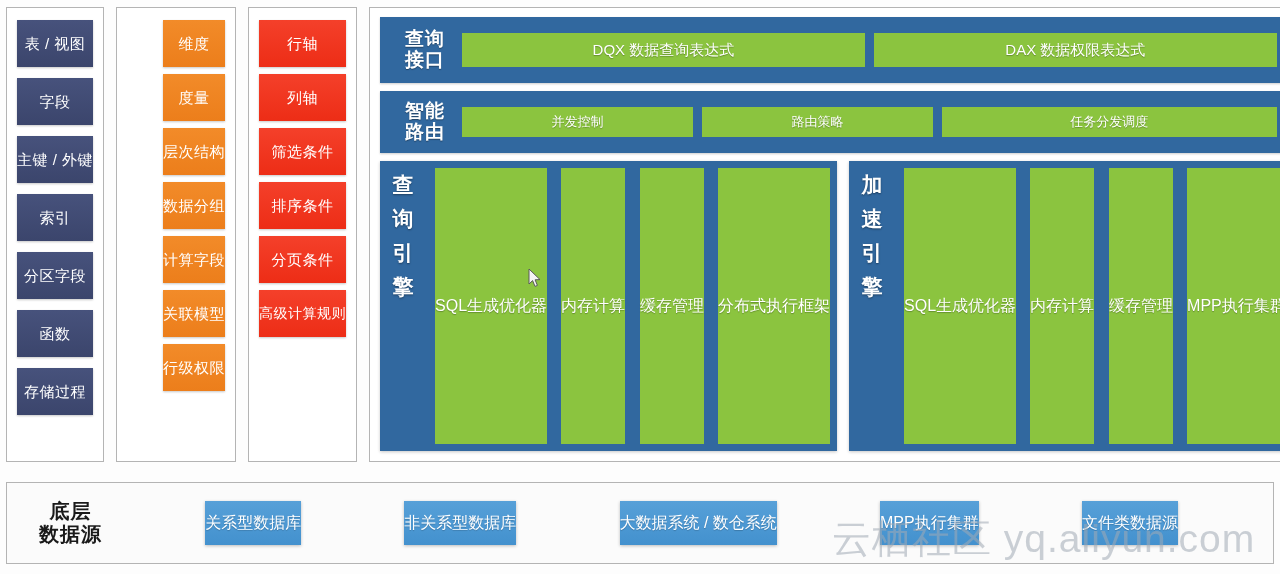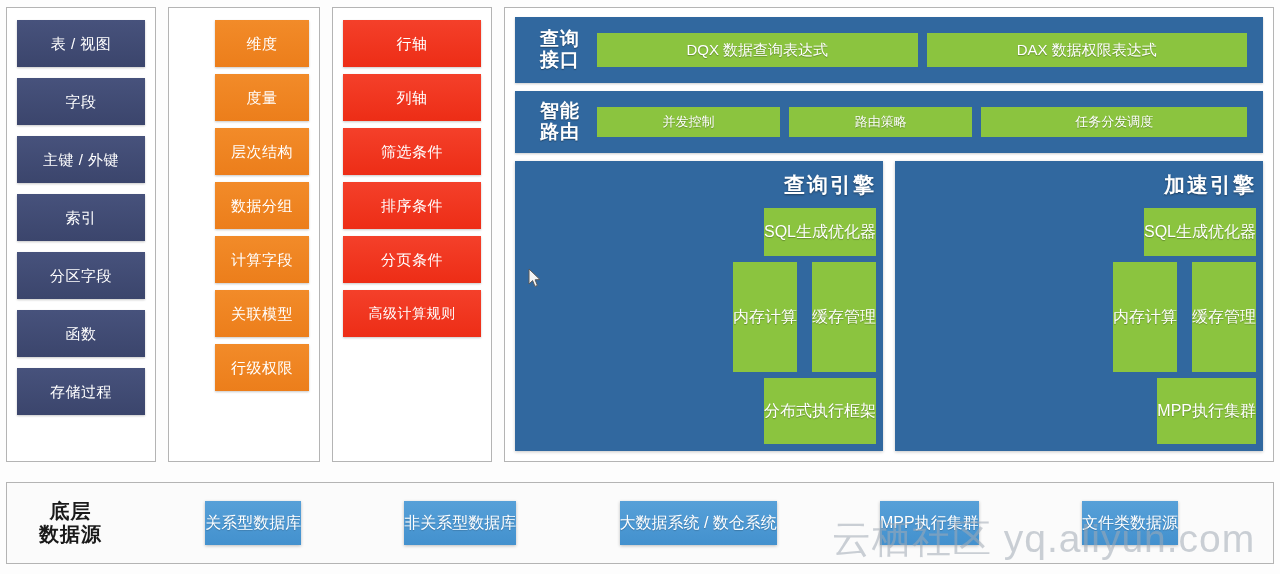--- a/index.html
+++ b/index.html
@@ -141,24 +141,23 @@
     display: flex;
     gap: 12px;
     min-height: 0;
   }
   .engine {
     flex: 1;
     background: #31689f;
     padding: 7px;
     box-sizing: border-box;
     display: flex;
-    flex-direction: column;
+    flex-direction: row;
     gap: 6px;
     box-shadow: 0 1px 3px rgba(0,0,0,0.22);
-    align-items: flex-end;
   }
   .engine-title {
     height: 34px;
     flex: 0 0 34px;
     color: #ffffff;
     font-size: 21px;
     font-weight: bold;
     text-align: center;
     line-height: 34px;
     letter-spacing: 2px;

